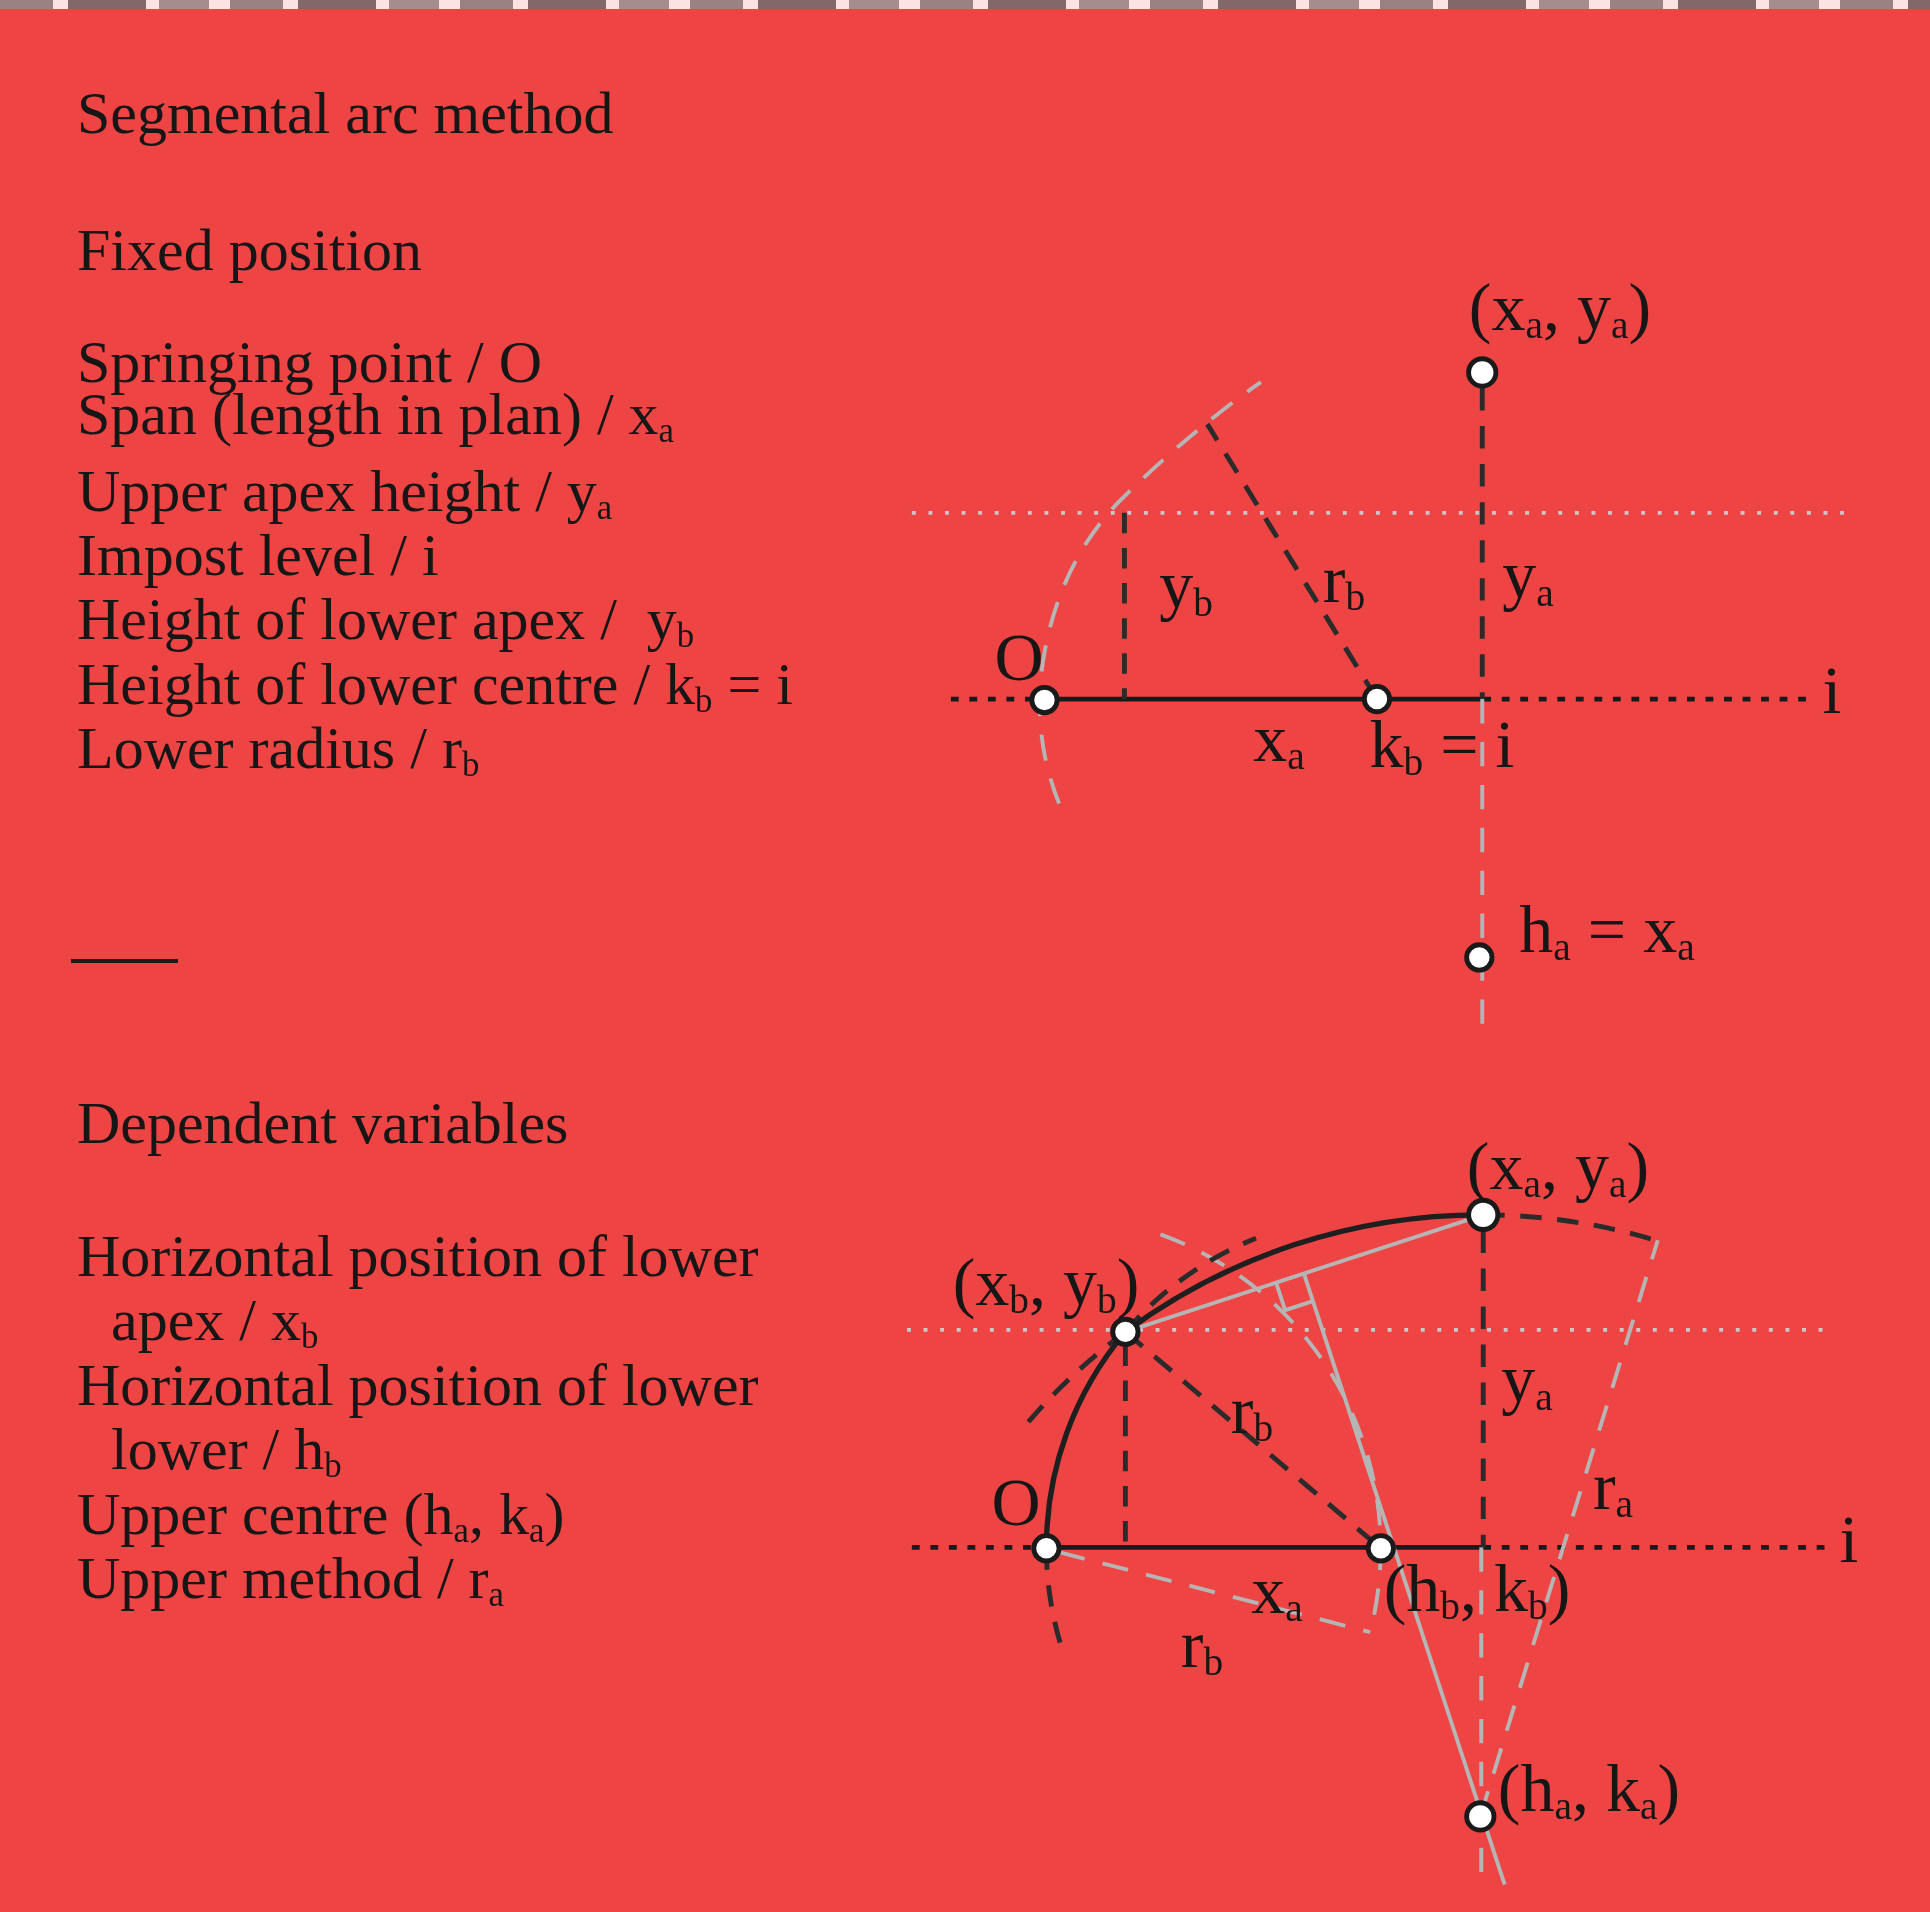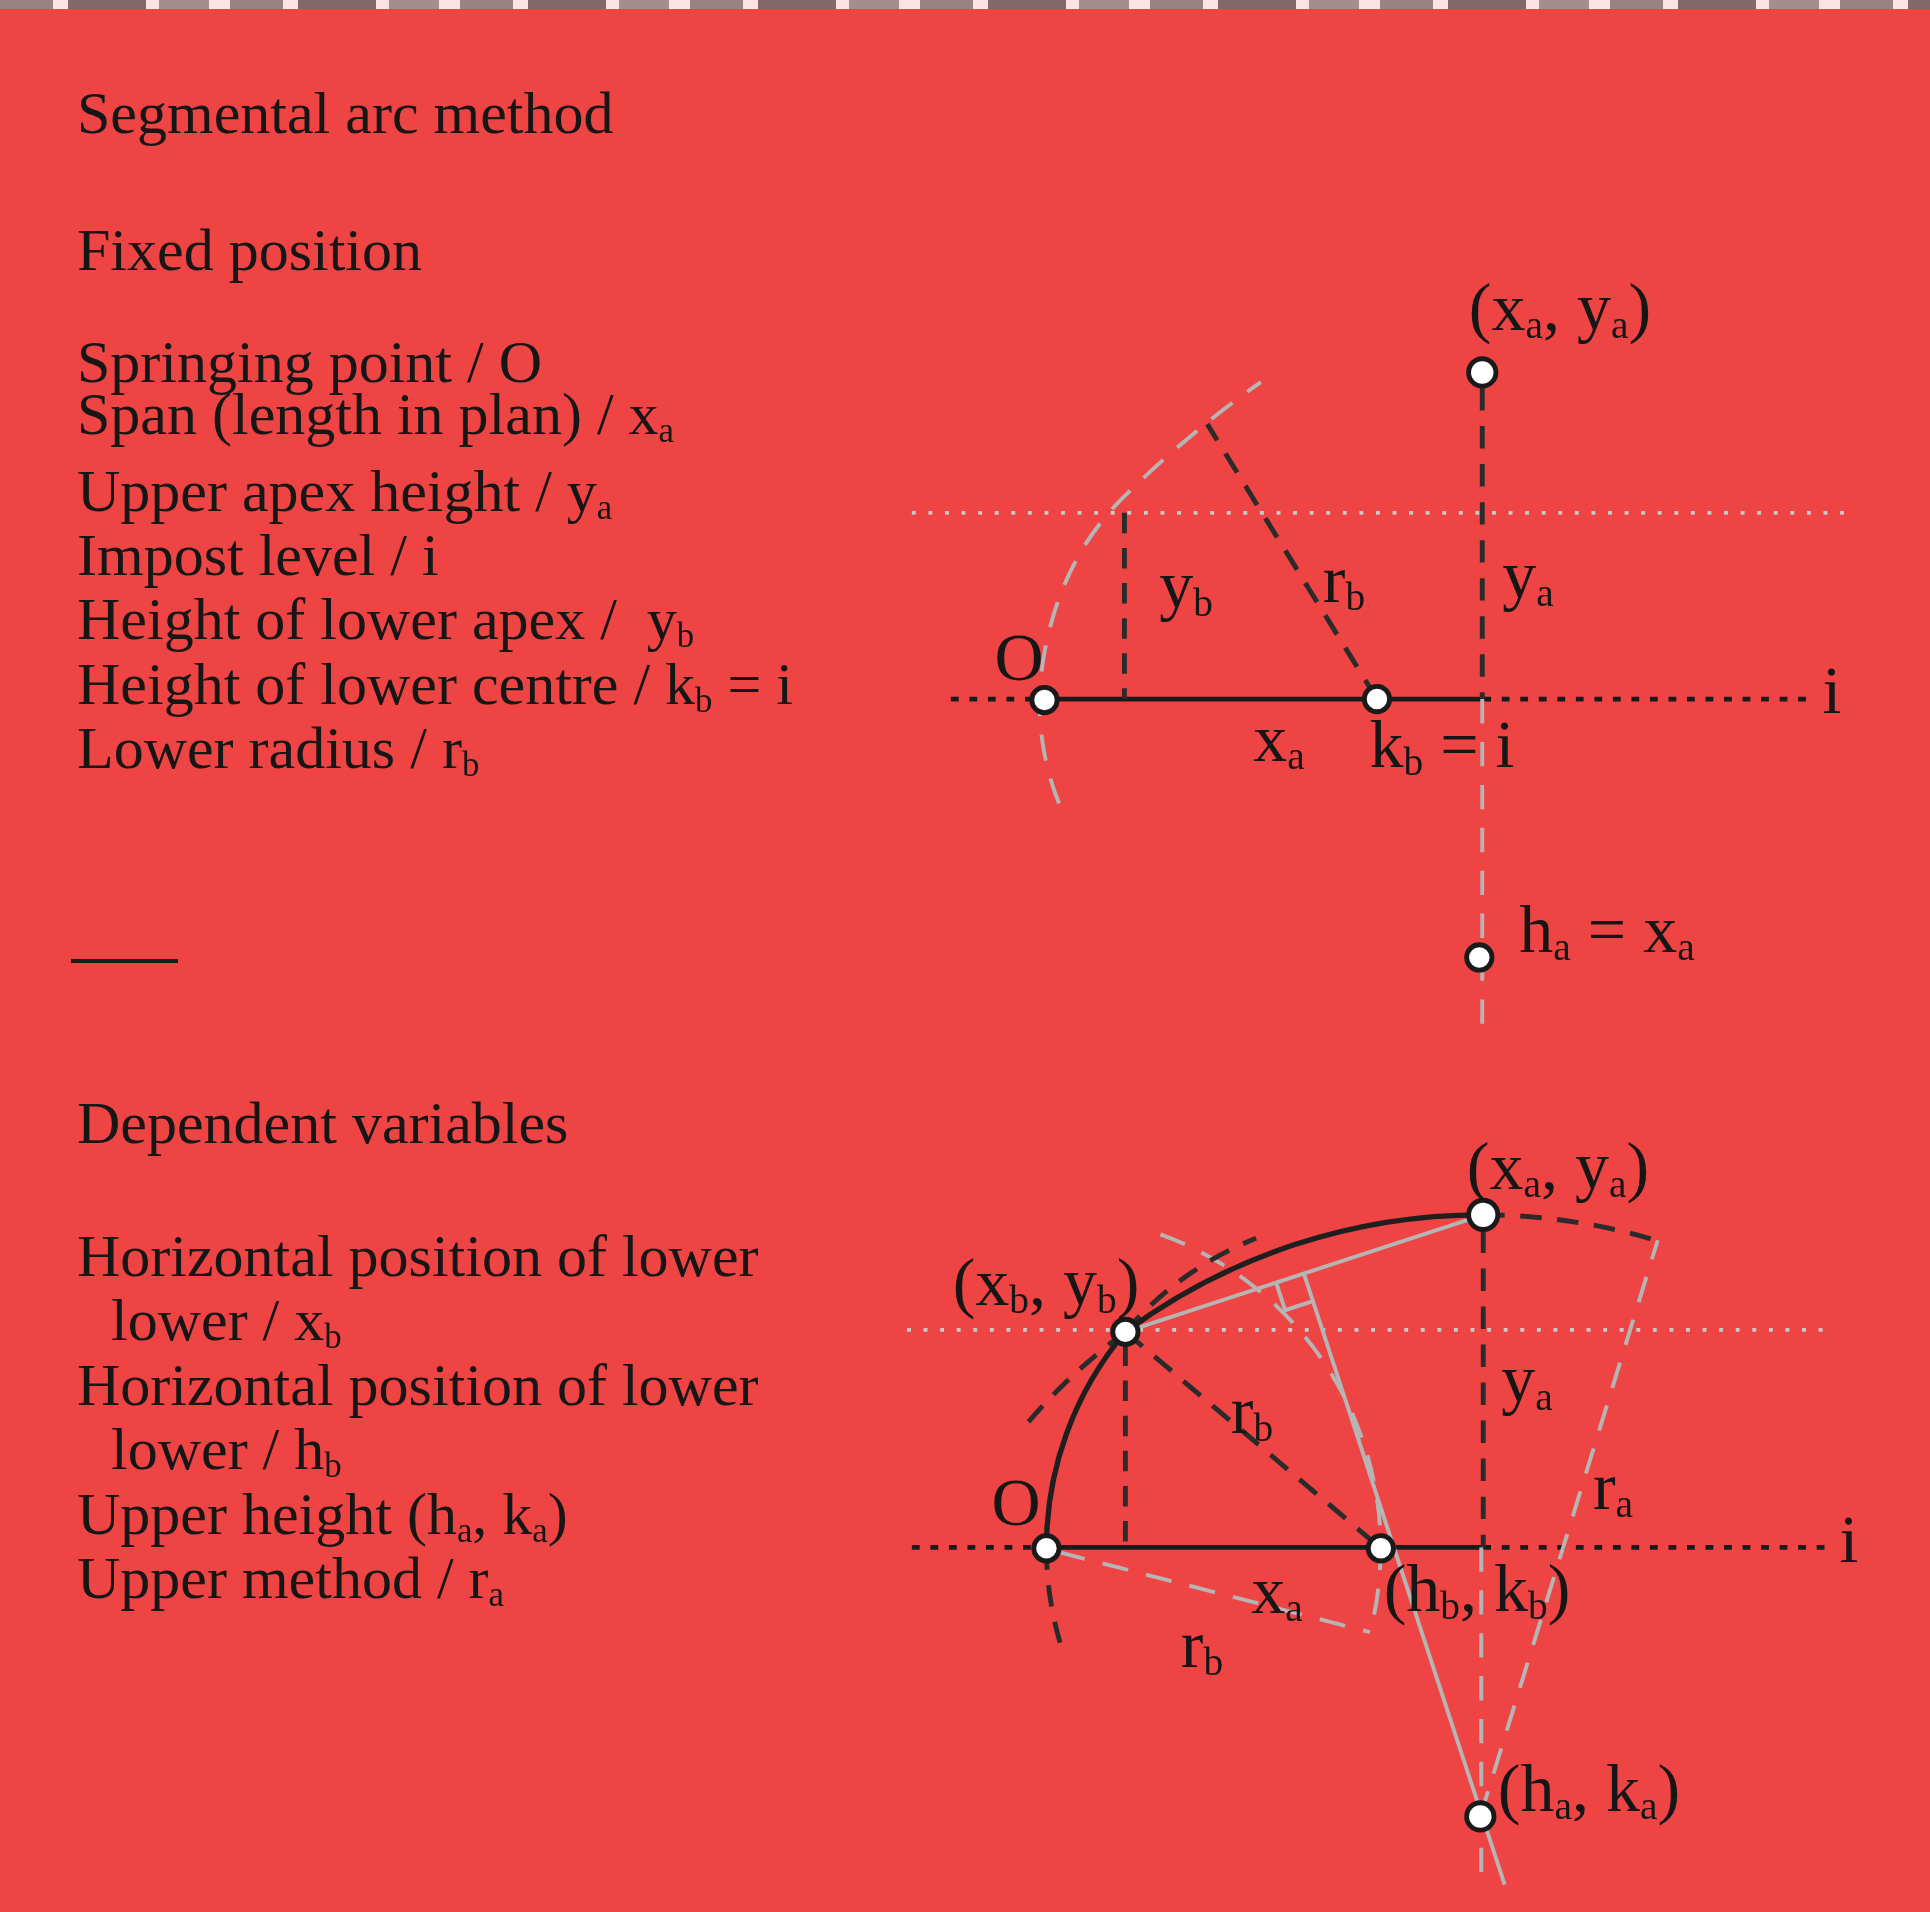--- a/index.html
+++ b/index.html
@@ -55,24 +55,24 @@
       <div class="row" style="top:684px"><span>Height of lower centre / k</span><sub>b</sub><span> = i</span></div>
       <div class="row" style="top:748px"><span>Lower radius / r</span><sub>b</sub></div>
     </div>
 
     <div class="sep"></div>
 
     <div class="tline" style="top:1123px"><span>Dependent variables</span></div>
 
     <div class="list">
       <div class="row" style="top:1256px"><span>Horizontal position of lower</span></div>
-      <div class="row indent" style="top:1320px"><span>lower / x</span><sub>b</sub></div>
+      <div class="row indent" style="top:1320px"><span>apex / x</span><sub>b</sub></div>
       <div class="row" style="top:1385px"><span>Horizontal position of lower</span></div>
       <div class="row indent" style="top:1449px"><span>lower / h</span><sub>b</sub></div>
-      <div class="row" style="top:1514px"><span>Upper height (h</span><sub>a</sub><span>, k</span><sub>a</sub><span>)</span></div>
+      <div class="row" style="top:1514px"><span>Upper centre (h</span><sub>a</sub><span>, k</span><sub>a</sub><span>)</span></div>
       <div class="row" style="top:1578px"><span>Upper method / r</span><sub>a</sub></div>
     </div>
   </div>
 
   <svg width="1931" height="1912" viewBox="0 0 1980 1961">
 
     <g fill="none">
       <path d="M 935 526 H 1900" stroke="#c9c9c9" stroke-width="4" stroke-dasharray="4 13"></path>
       <path d="M 975 717 H 1058" stroke="#1a1a1a" stroke-width="5" stroke-dasharray="8 11"></path>
       <path d="M 1058 717 H 1521" stroke="#1a1a1a" stroke-width="5"></path>

